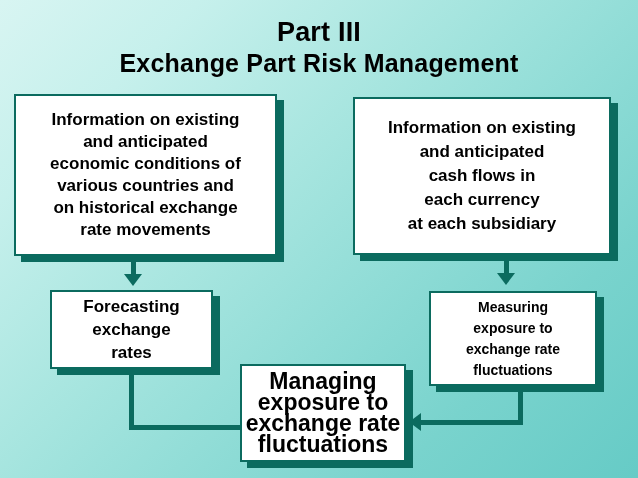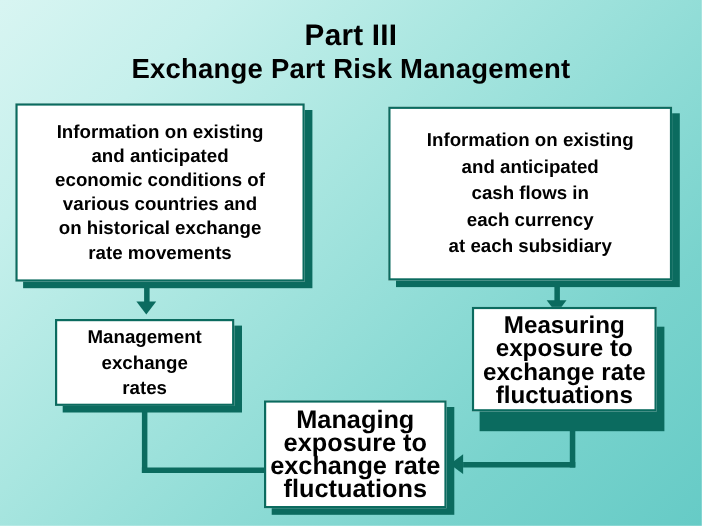--- a/index.html
+++ b/index.html
@@ -119,27 +119,27 @@
   </div>
 
   <div class="conn" style="left:131px; top:256px; width:5px; height:22px;"></div>
   <div class="arrow-down" style="left:124px; top:274px;"></div>
 
   <div class="conn" style="left:504px; top:255px; width:5px; height:22px;"></div>
   <div class="arrow-down" style="left:497px; top:273px;"></div>
 
   <div class="shadow" style="left:57px; top:296px; width:163px; height:79px;"></div>
   <div class="box" style="left:50px; top:290px; width:163px; height:79px; font-size:17px; line-height:23px;">
-    <span class="txt">Management
+    <span class="txt">Forecasting
 exchange
 rates</span>
   </div>
 
   <div class="shadow" style="left:436px; top:297px; width:168px; height:95px;"></div>
-  <div class="box" style="left:429px; top:279px; width:168px; height:95px; font-size:22px; line-height:21px;">
+  <div class="box" style="left:429px; top:291px; width:168px; height:95px; font-size:14px; line-height:21px;">
     <span class="txt">Measuring
 exposure to
 exchange rate
 fluctuations</span>
   </div>
 
   <div class="shadow" style="left:247px; top:370px; width:166px; height:98px;"></div>
   <div class="box" style="left:240px; top:364px; width:166px; height:98px; font-size:23px; line-height:21px;">
     <span class="txt">Managing
 exposure to

